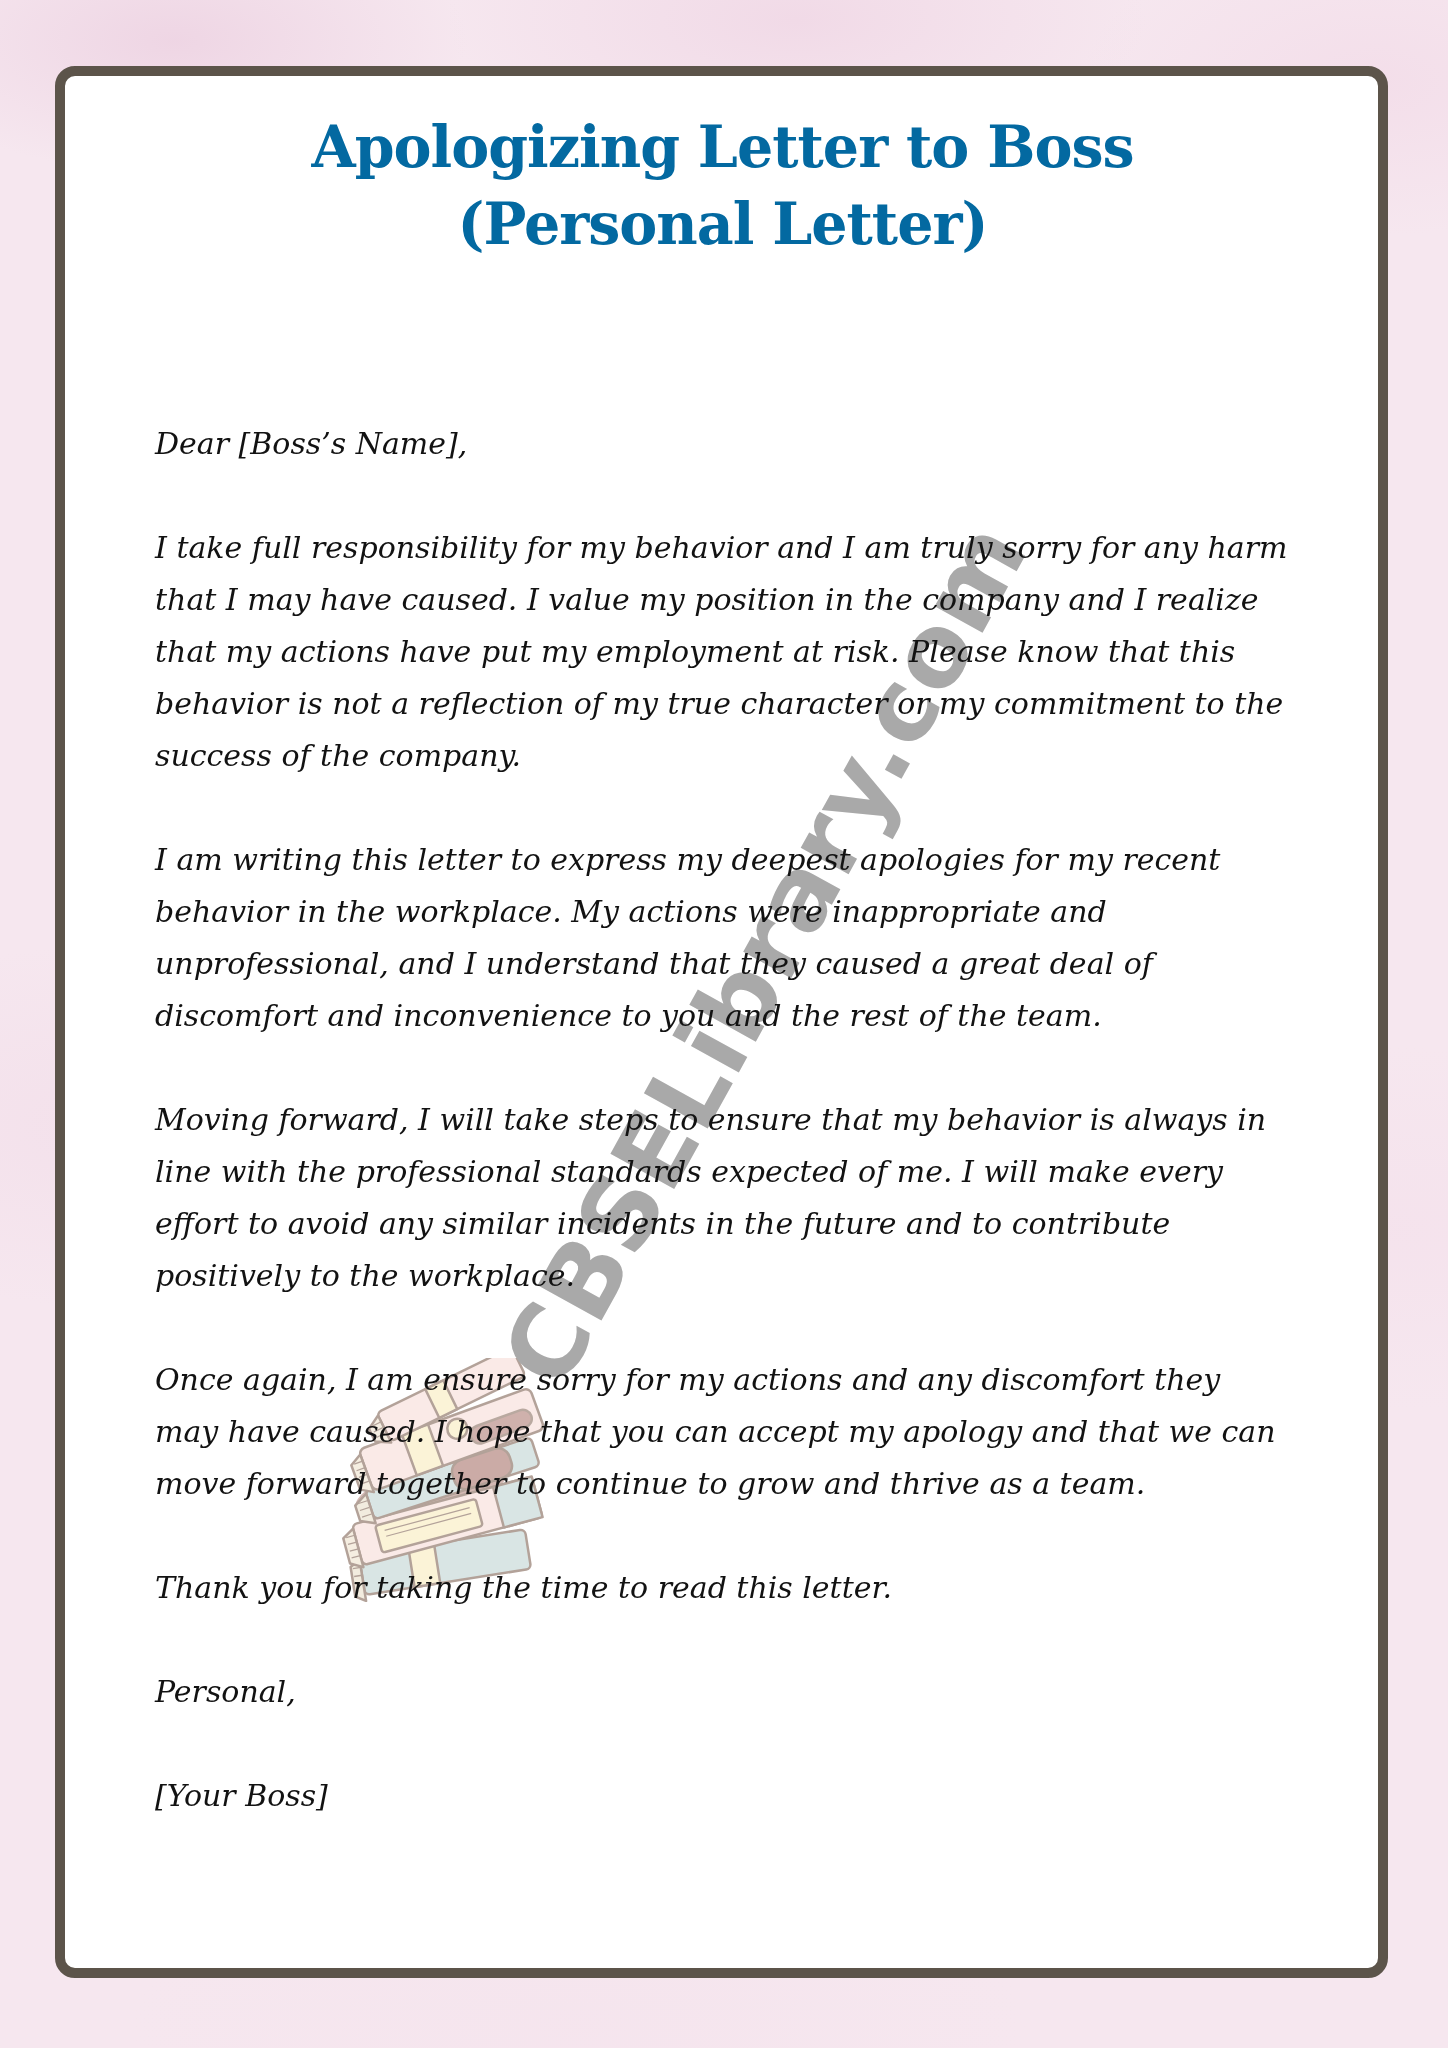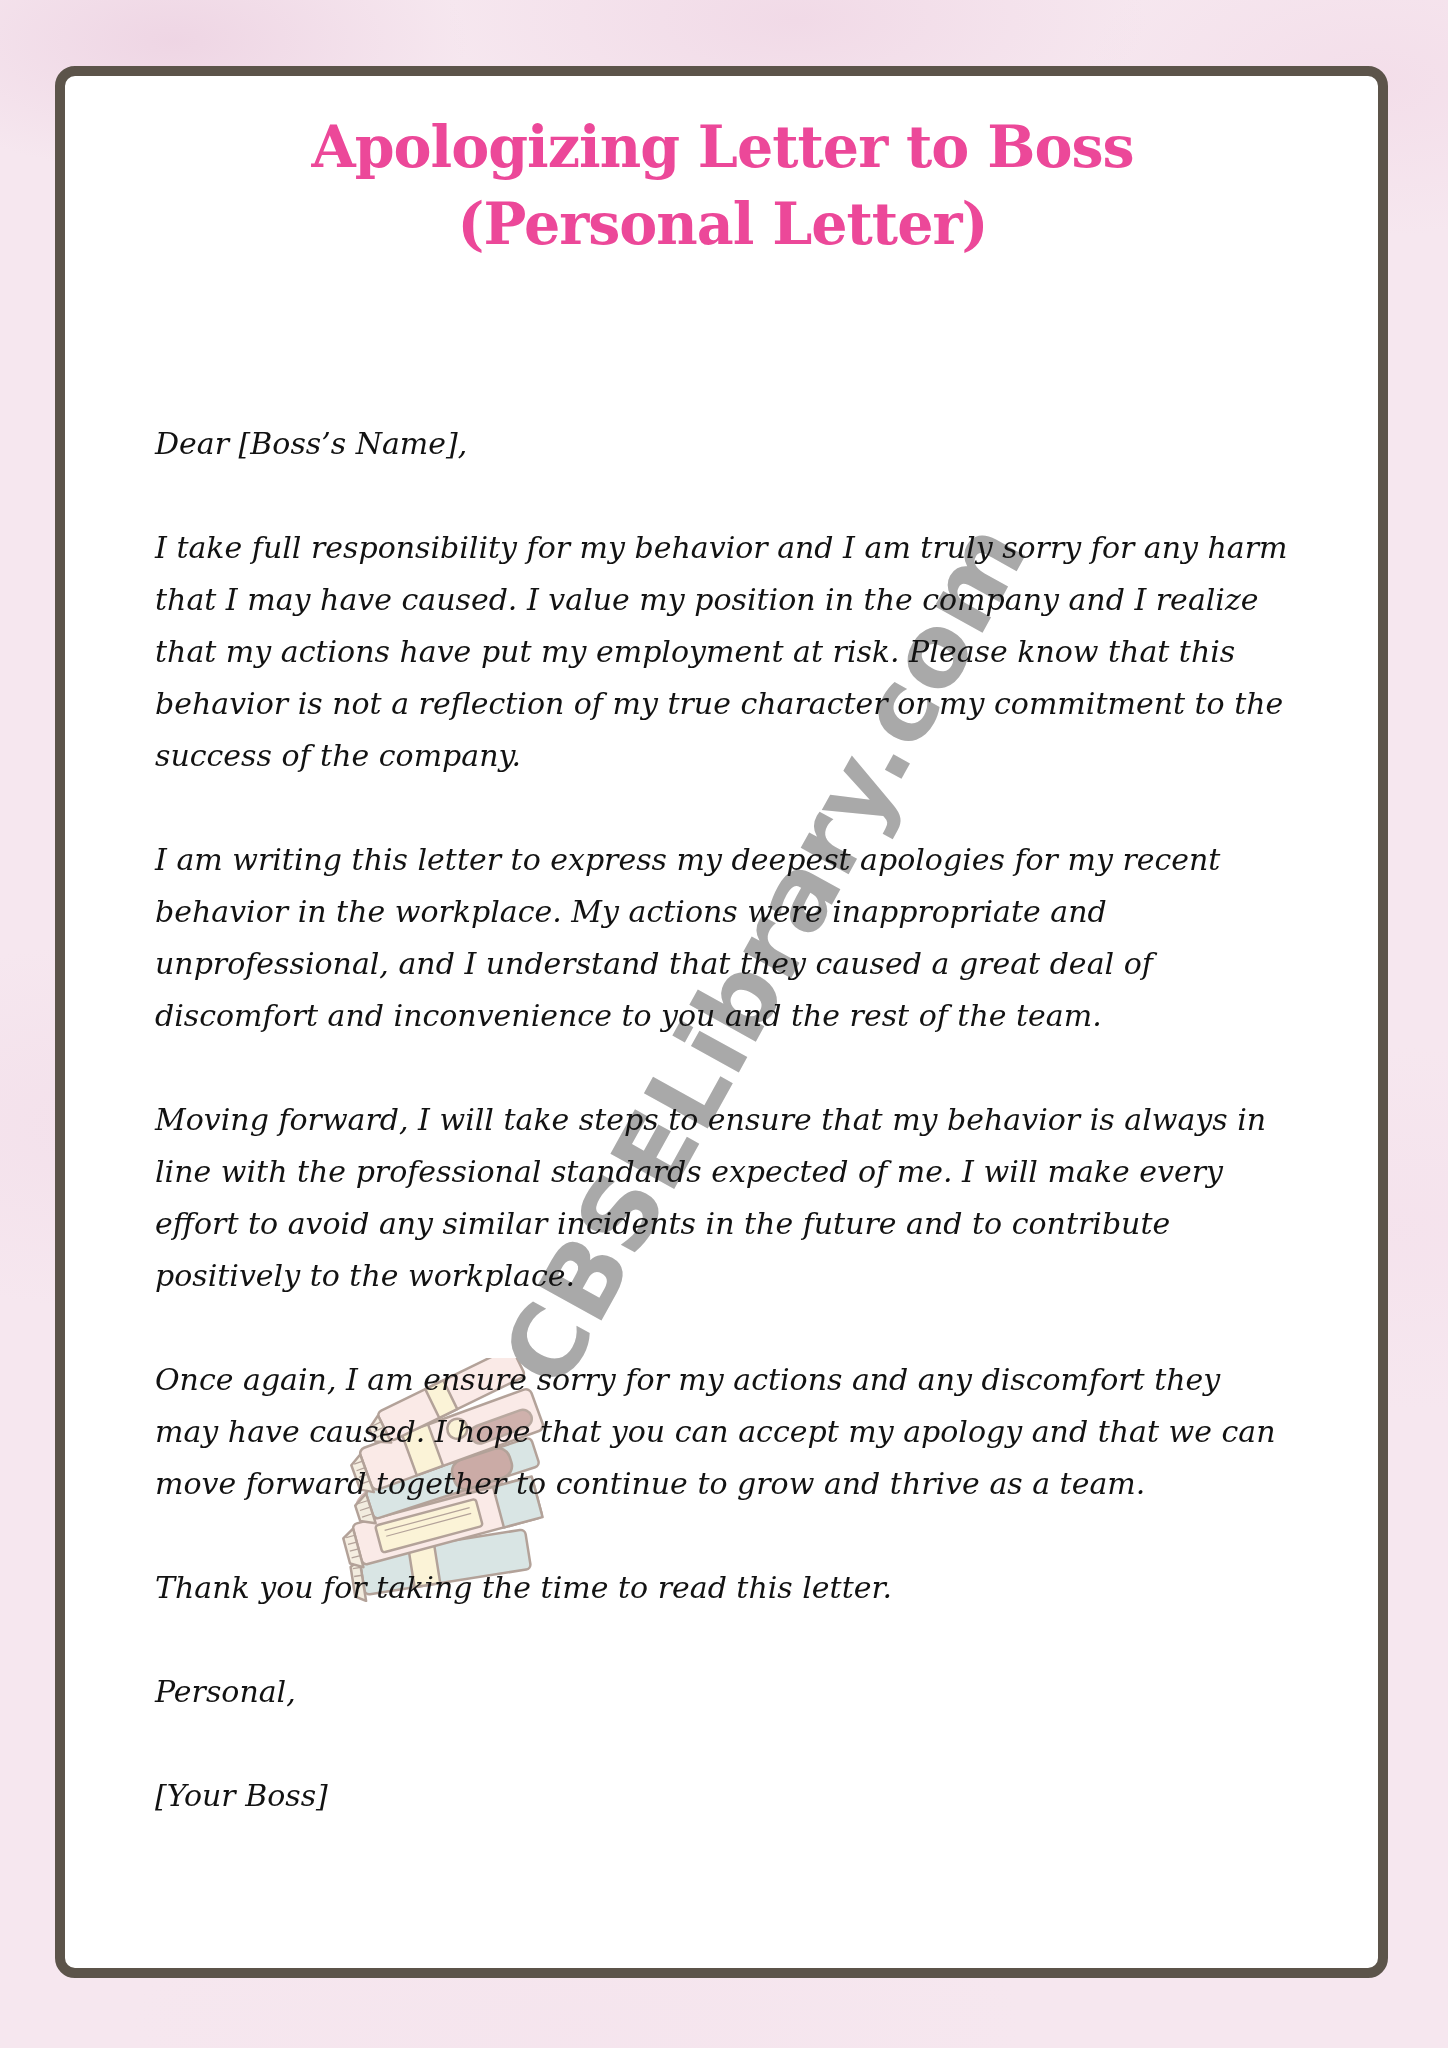--- a/index.html
+++ b/index.html
@@ -67,21 +67,21 @@
     color: #121212;
   }
   .title {
     margin: 0;
     text-align: center;
     font-family: "DejaVu Serif", serif;
     font-weight: 700;
     font-size: 57px;
     line-height: 77px;
     letter-spacing: -1px;
-    color: #ec4899;
+    color: #0369a1;
   }
   .letter-body {
     margin-top: 156px;
     font-size: 30px;
     line-height: 52px;
     font-style: italic;
   }
   .letter-body p {
     margin: 0 0 52px 0;
   }

